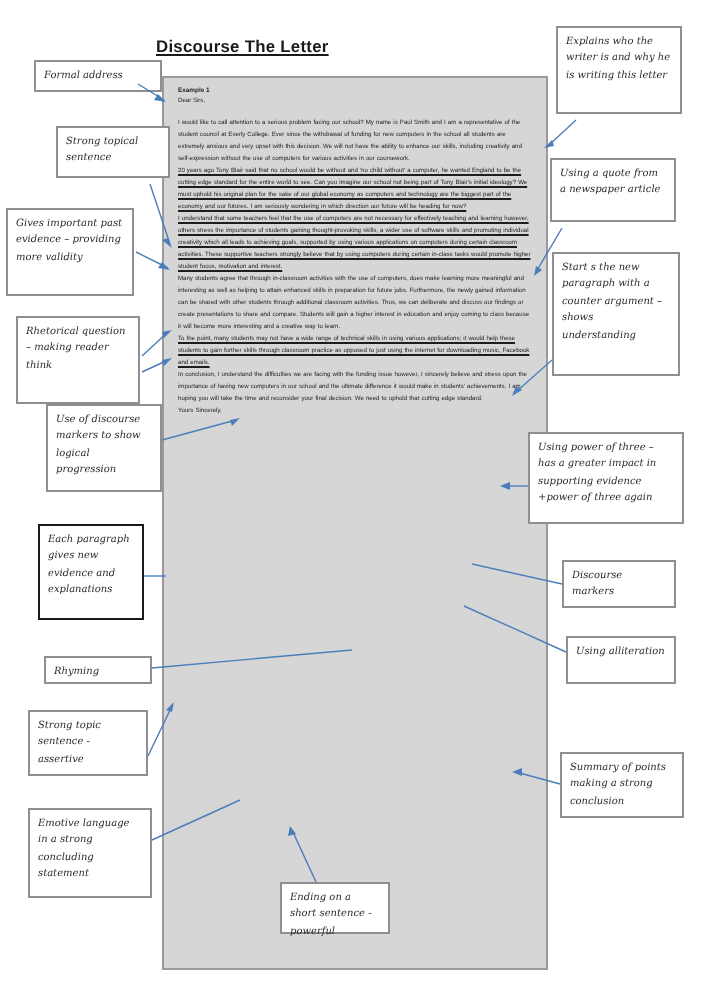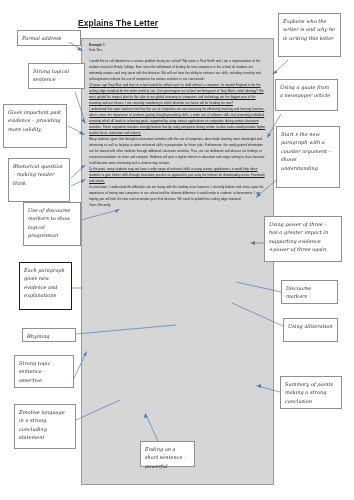--- a/index.html
+++ b/index.html
@@ -104,21 +104,21 @@
     stroke-width: 0.7;
     fill: none;
   }
   #arrows polygon { fill: #4a7ebb; }
 </style>
 </head>
 <body>
 
 <div id="page">
 
-  <div class="page-title">Explains The Letter</div>
+  <div class="page-title">Discourse The Letter</div>
 
   <div class="letter-doc">
     <div class="doc-head">Example 1</div>
     <div class="doc-sub">Dear Sirs,</div>
 
     <p class="doc-para">I would like to call attention to a serious problem facing our school? My name is Paul Smith and I am a representative of the student council at Everly College. Ever since the withdrawal of funding for new computers in the school all students are extremely anxious and very upset with this decision.  We will not have the ability to enhance our skills, including creativity and self-expression without the use of computers for various activities in our coursework.</p>
     <p class="doc-para u">20 years ago Tony Blair said that no school would be without and 'no child without' a computer, he wanted England to be the cutting edge standard for the entire world to see. Can you imagine our school not being part of Tony Blair's initial ideology? We must uphold his original plan for the sake of our global economy as computers and technology are the biggest part of the economy and our futures. I am seriously wondering in which direction our future will be heading for now?</p>
     <p class="doc-para u">I understand that some teachers feel that the use of computers  are not necessary for effectively teaching and learning however, others stress the importance of students gaining thought-provoking skills, a wider use of software skills and promoting  individual creativity which  all leads to achieving goals,  supported  by using various applications on computers during certain classroom activities. These supportive teachers strongly believe that by using computers during certain in-class tasks would promote higher student focus, motivation and interest.</p>
     <p class="doc-para">Many students agree that through in-classroom activities with the use of computers, does make learning more meaningful and interesting as well as helping to attain enhanced skills in preparation for future jobs. Furthermore, the newly gained information can be shared with other students through additional classroom activities. Thus, we can deliberate and discuss our findings or create presentations to share and compare. Students will gain a higher interest in education and enjoy coming to class because it will become more interesting and a creative way to learn.</p>
     <p class="doc-para u">To the point, many students may not have a wide range of technical skills in using various applications; it would help these students to gain further skills through classroom practice as opposed to just using the internet for downloading music, Facebook and emails.</p>

